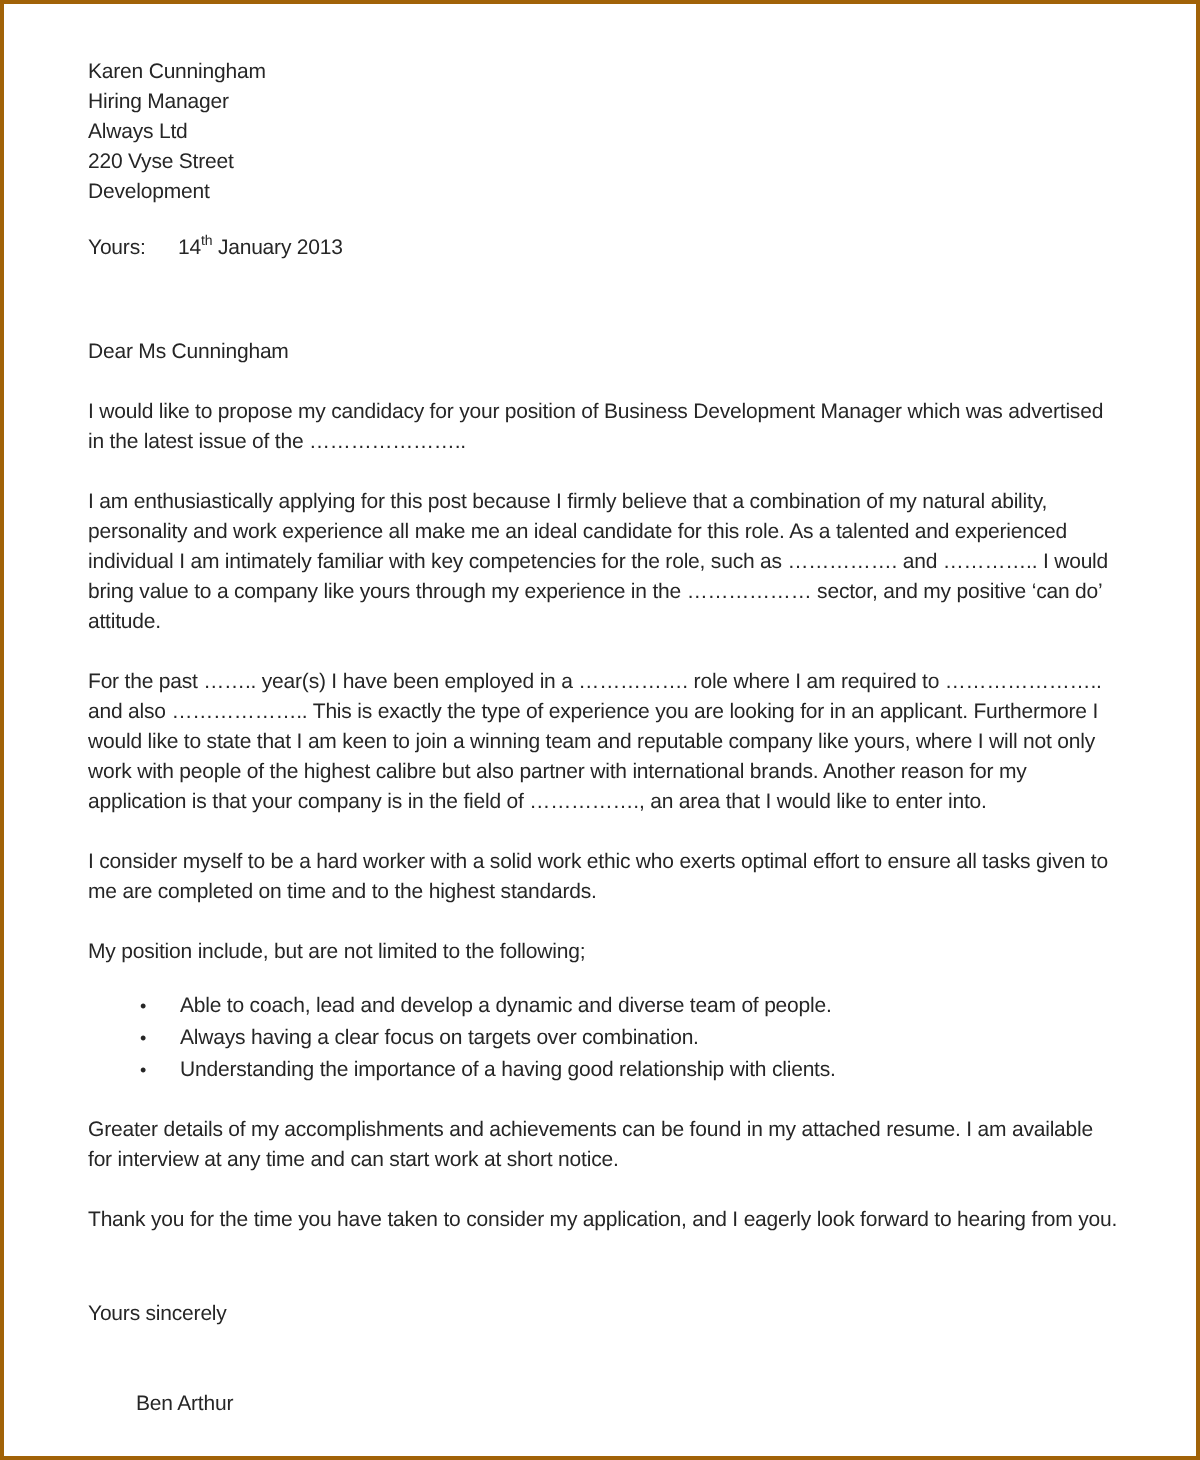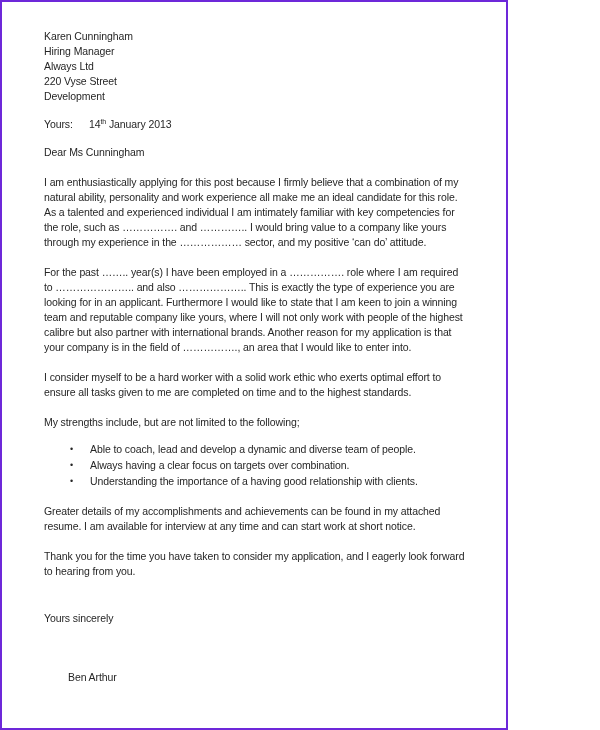--- a/index.html
+++ b/index.html
@@ -2,25 +2,25 @@
 <html><head>
 <meta charset="utf-8">
 <style>
   html, body {
     margin: 0;
     padding: 0;
     background: #ffffff;
   }
   .page {
     position: relative;
-    width: 508px;
+    width: 600px;
     height: 730px;
     box-sizing: border-box;
     background: #ffffff;
-    border: 2px solid #6d28d9;
+    border: 2px solid #a16207;
     padding: 27px 39px 20px 42px;
     font-family: "Liberation Sans", sans-serif;
     font-size: 10.5px;
     letter-spacing: -0.1px;
     line-height: 15px;
     color: #262626;
     overflow: hidden;
   }
   .recipient-line {
     display: block;
@@ -30,21 +30,21 @@
   }
   .date-label {
     display: inline-block;
     width: 45px;
   }
   .date-line sup {
     font-size: 7px;
     line-height: 0;
   }
   .salutation {
-    margin-top: 13px;
+    margin-top: 37px;
   }
   p.body-para {
     margin: 15px 0 0 0;
   }
   .strengths-intro {
     margin: 15px 0 0 0;
   }
   .bullets {
     margin: 12px 0 0 0;
   }
@@ -57,21 +57,21 @@
     margin-left: 26px;
     font-size: 9px;
   }
   .after-bullets {
     margin-top: 11px;
   }
   .valediction {
     margin-top: 32px;
   }
   .signature {
-    margin-top: 44px;
+    margin-top: 30px;
     padding-left: 24px;
   }
 </style>
 </head>
 <body>
 
 <div class="page">
 
   <div class="recipient-block">
     <span class="recipient-line">Karen Cunningham</span>
@@ -80,28 +80,29 @@
     <span class="recipient-line">220 Vyse Street</span>
     <span class="recipient-line">Development</span>
   </div>
 
   <div class="date-line">
     <span class="date-label">Yours:</span><span>14</span><sup>th</sup><span> January 2013</span>
   </div>
 
   <div class="salutation">Dear Ms Cunningham</div>
 
+  <p class="body-para">I would like to propose my candidacy for your position of Business Development Manager which was advertised in the latest issue of the …………………..</p>
 
   <p class="body-para">I am enthusiastically applying for this post because I firmly believe that a combination of my natural ability, personality and work experience all make me an ideal candidate for this role. As a talented and experienced individual I am intimately familiar with key competencies for the role, such as ……………. and ………….. I would bring value to a company like yours through my experience in the ……………… sector, and my positive ‘can do’ attitude.</p>
 
   <p class="body-para">For the past …….. year(s) I have been employed in a ……………. role where I am required to ………………….. and also ……………….. This is exactly the type of experience you are looking for in an applicant. Furthermore I would like to state that I am keen to join a winning team and reputable company like yours, where I will not only work with people of the highest calibre but also partner with international brands. Another reason for my application is that your company is in the field of ……………., an area that I would like to enter into.</p>
 
   <p class="body-para">I consider myself to be a hard worker with a solid work ethic who exerts optimal effort to ensure all tasks given to me are completed on time and to the highest standards.</p>
 
-  <div class="strengths-intro">My strengths include, but are not limited to the following;</div>
+  <div class="strengths-intro">My position include, but are not limited to the following;</div>
 
   <div class="bullets">
     <div class="bullet-item">
       <span class="bullet-marker">•</span>
       <span class="bullet-text">Able to coach, lead and develop a dynamic and diverse team of people.</span>
     </div>
     <div class="bullet-item">
       <span class="bullet-marker">•</span>
       <span class="bullet-text">Always having a clear focus on targets over combination.</span>
     </div>

